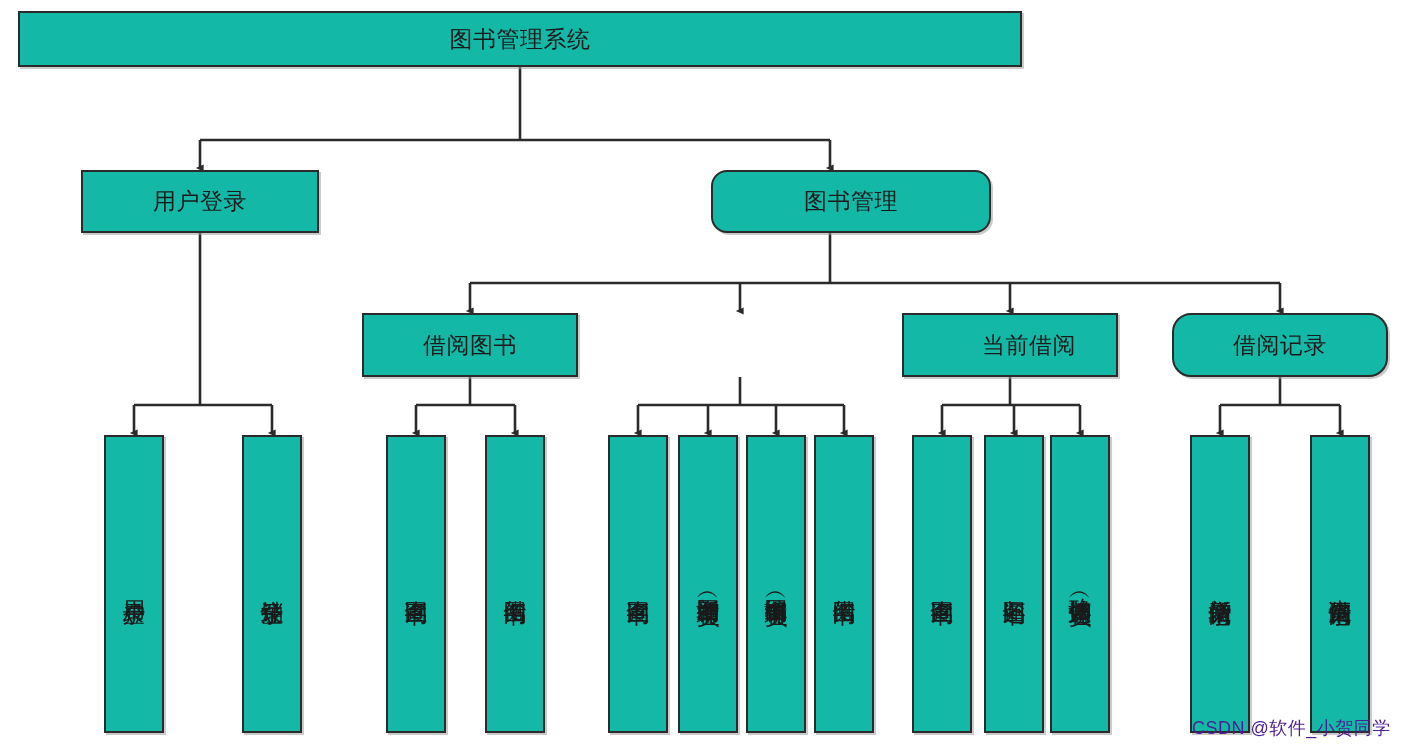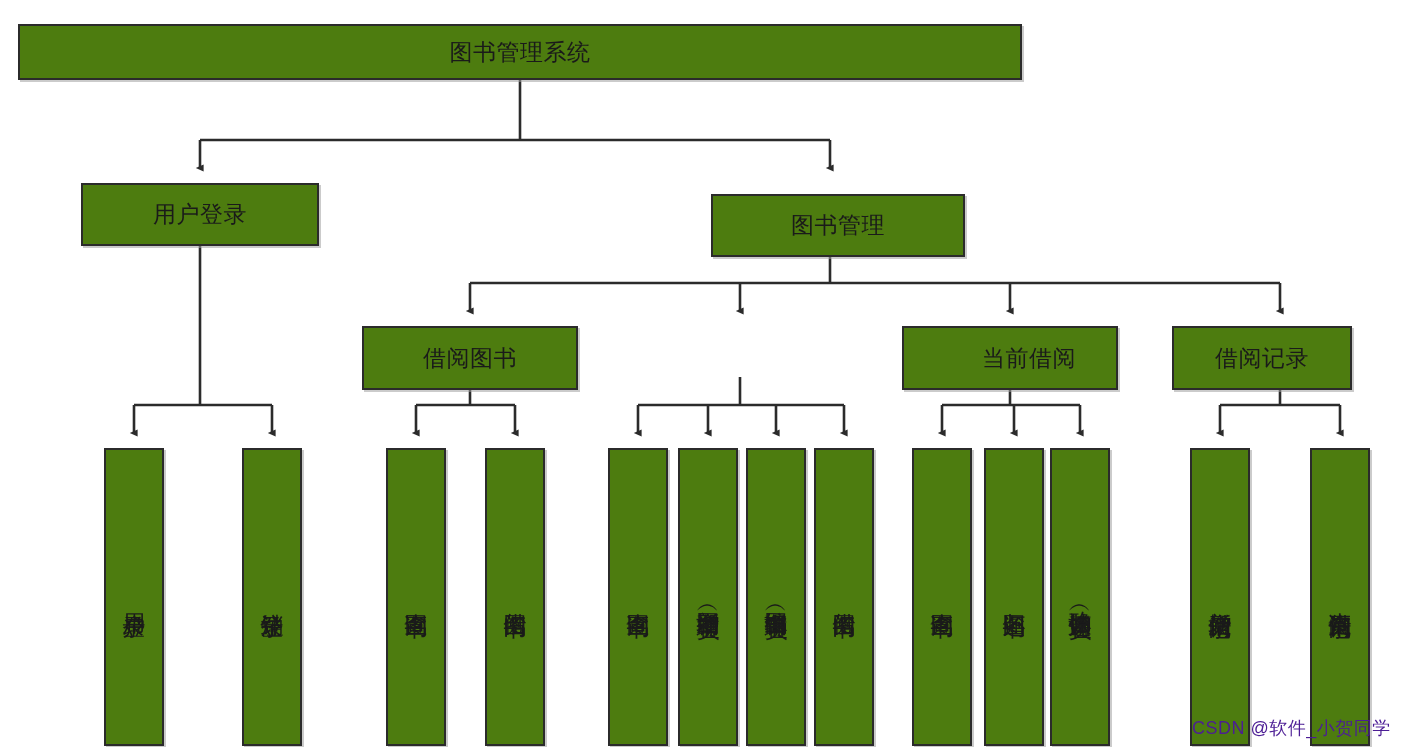--- a/index.html
+++ b/index.html
@@ -22,28 +22,27 @@
     position: absolute;
     left: 0;
     top: 0;
     width: 1405px;
     height: 747px;
     pointer-events: none;
   }
   .node {
     position: absolute;
     box-sizing: border-box;
-    background: #4d7c0f;
+    background: #14b8a6;
     border: 2.5px solid #2b2b2b;
     box-shadow: 2px 2px 0 rgba(160,160,160,0.55);
     display: flex;
     align-items: center;
     justify-content: center;
     color: #1a1a1a;
-    margin-top: 13px;
   }
   .node .lbl {
     display: block;
     text-align: center;
     line-height: 1.05;
     letter-spacing: 0.5px;
   }
   
   .node.horiz .lbl {
     font-size: 23px;
@@ -121,31 +120,31 @@
       </g>
   </svg>
 
   <div class="node horiz root" style="left: 18px; top: 11px; width: 1004px; height: 56px;">
     <span class="lbl">图书管理系统</span>
   </div>
 
   <div class="node horiz" style="left: 81px; top: 170px; width: 238px; height: 63px;">
     <span class="lbl">用户登录</span>
   </div>
-  <div class="node horiz" style="left: 711px; top: 181px; width: 254px; height: 63px;">
+  <div class="node horiz" style="left: 711px; top: 170px; width: 280px; height: 63px; border-radius: 16px;">
     <span class="lbl">图书管理</span>
   </div>
 
   <div class="node horiz" style="left: 362px; top: 313px; width: 216px; height: 64px;">
     <span class="lbl">借阅图书</span>
   </div>
   <div class="node horiz" style="left: 902px; top: 313px; width: 216px; height: 64px; padding-left: 38px;">
     <span class="lbl">当前借阅</span>
   </div>
-  <div class="node horiz" style="left: 1172px; top: 313px; width: 180px; height: 64px;">
+  <div class="node horiz" style="left: 1172px; top: 313px; width: 216px; height: 64px; border-radius: 19px;">
     <span class="lbl">借阅记录</span>
   </div>
 
   <div class="node vert" style="left: 104px; top: 435px; width: 60px; height: 298px;">
     <span class="lbl">用户登录</span>
   </div>
   <div class="node vert" style="left: 242px; top: 435px; width: 60px; height: 298px;">
     <span class="lbl">注销登录</span>
   </div>
 

